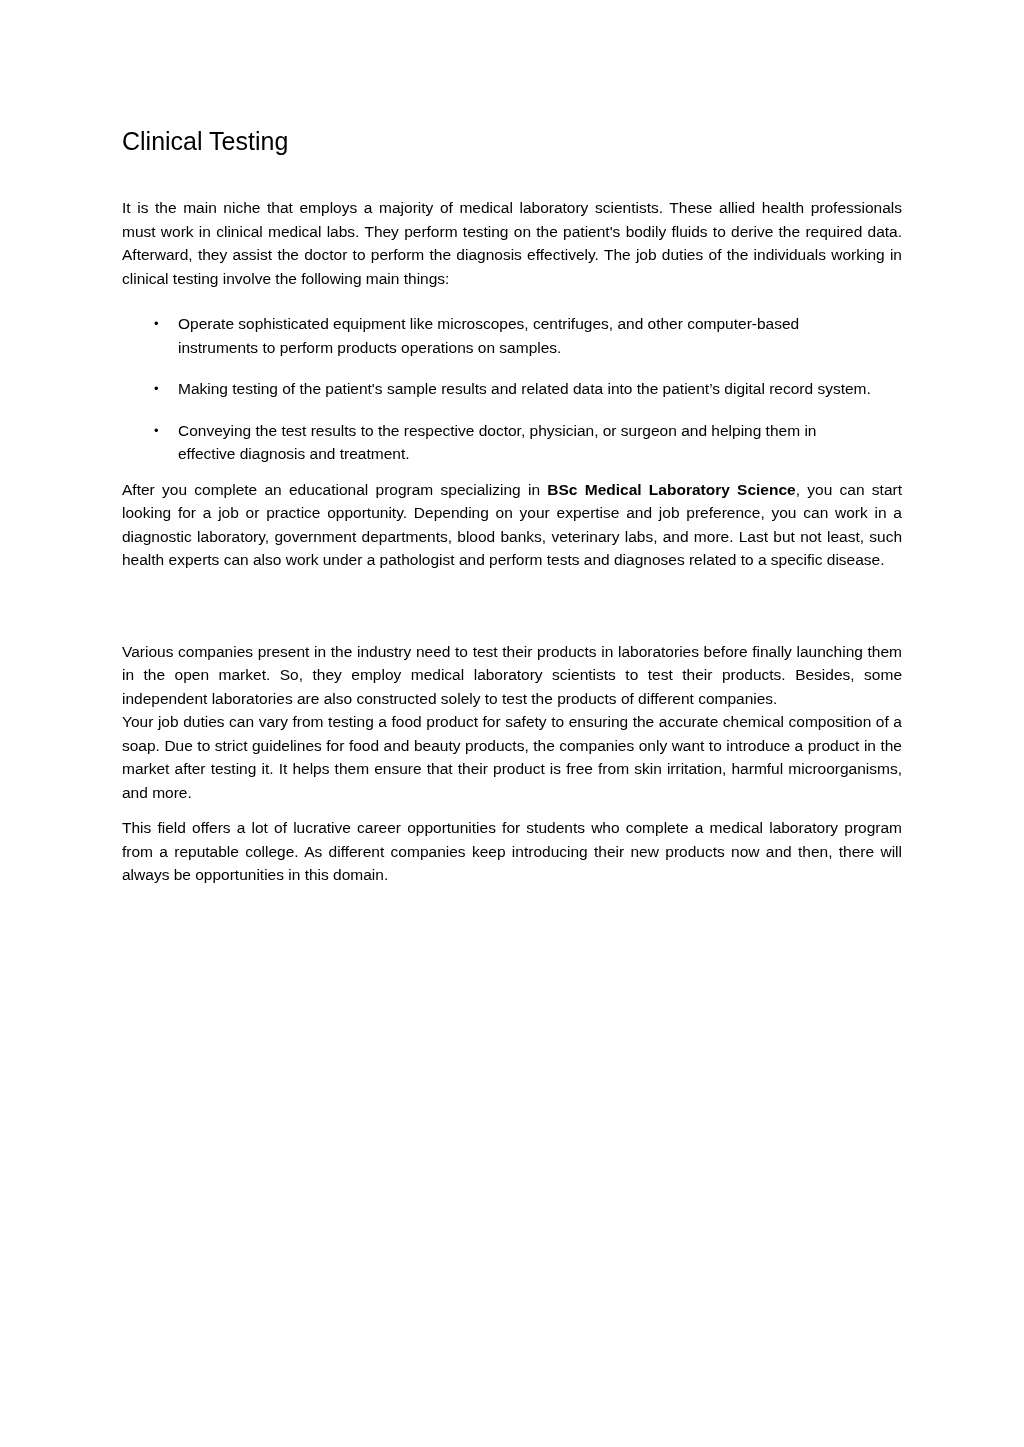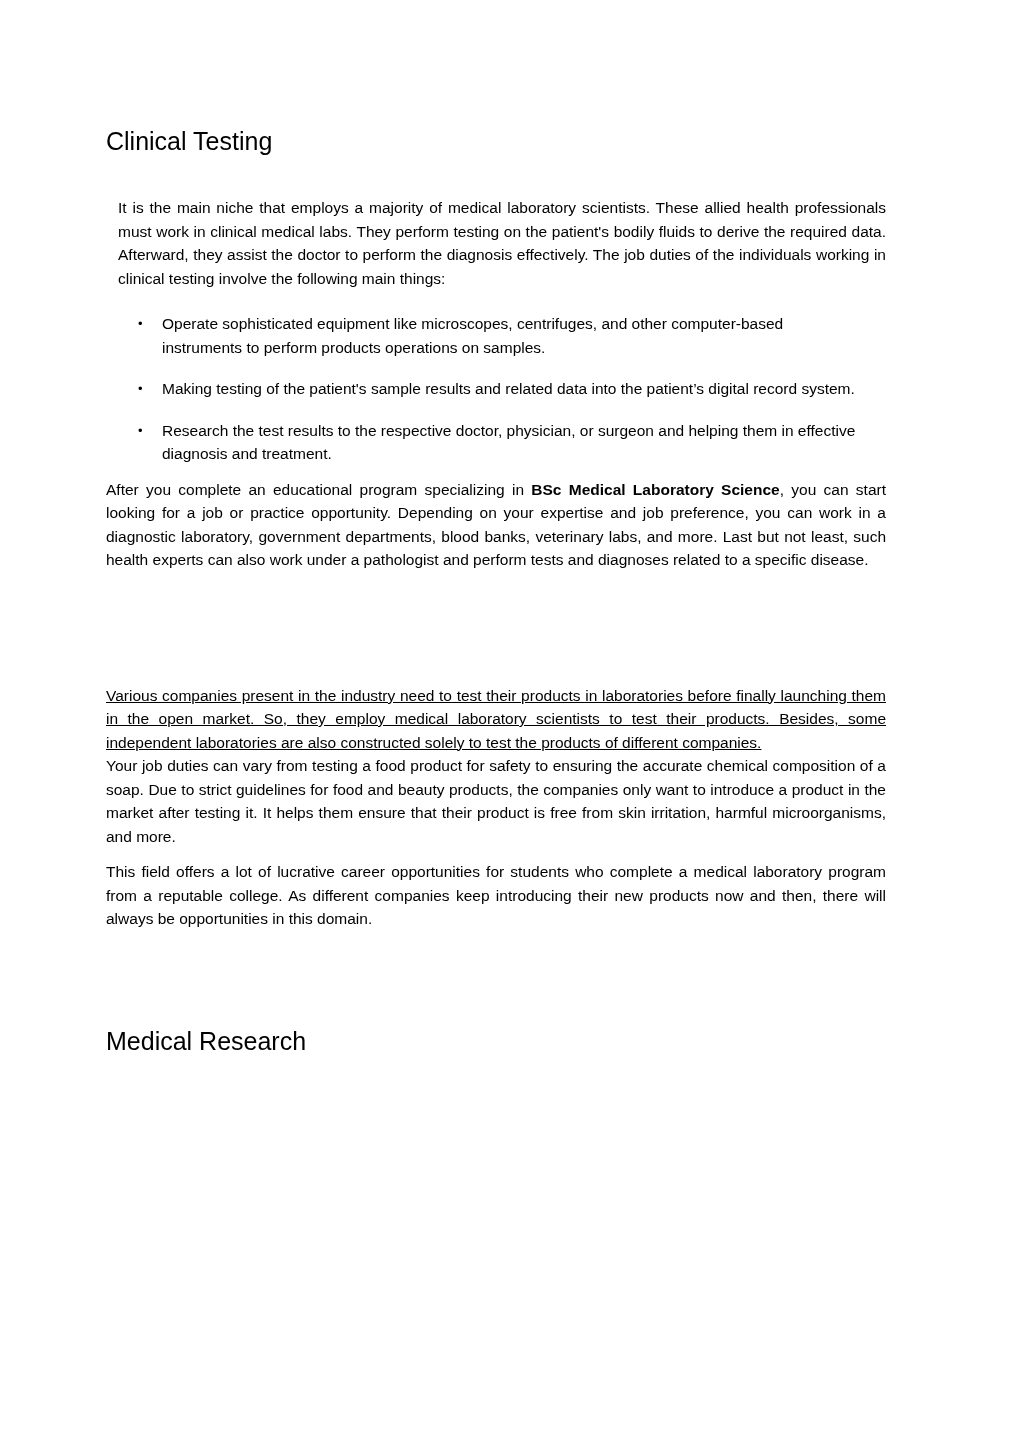--- a/index.html
+++ b/index.html
@@ -11,44 +11,44 @@
     position: relative;
     width: 1024px;
     height: 1447px;
     background: #ffffff;
     overflow: hidden;
     font-family: "Liberation Sans", sans-serif;
     color: #000000;
   }
   .content {
     position: absolute;
-    left: 106px;
+    left: 122px;
     top: 0;
     width: 780px;
   }
   h2.doc-heading {
     font-size: 25px;
     font-weight: 400;
     line-height: 30px;
     margin: 0;
     color: #000000;
   }
   #heading-clinical { margin-top: 126px; }
   #heading-product  { margin-top: 28px; }
   #heading-medical  { margin-top: 95px; }
   p.doc-para {
     font-size: 15.5px;
     line-height: 23.5px;
     text-align: justify;
     margin: 0;
     color: #000000;
   }
-  #para-intro      { margin-top: 40px; margin-left: 12px; }
+  #para-intro      { margin-top: 40px; }
   #para-after      { margin-top: 12px; }
-  #para-various    { margin-top: 112px; text-decoration: underline; }
+  #para-various    { margin-top: 68px; }
   #para-yourjob    { }
   #para-thisfield  { margin-top: 12px; }
   #para-research   { margin-top: 38px; }
   ul.doc-bullets {
     list-style: none;
     margin: 22px 0 0 0;
     padding: 0 0 0 32px;
   }
   ul.doc-bullets li {
     display: flex;
@@ -88,30 +88,29 @@
       <li>
         <span class="bullet-marker">•</span>
         <span class="bullet-text">Operate sophisticated equipment like microscopes, centrifuges, and other computer-based instruments to perform products operations on samples.</span>
       </li>
       <li>
         <span class="bullet-marker">•</span>
         <span class="bullet-text">Making testing of the patient's sample results and related data into the patient’s digital record system.</span>
       </li>
       <li>
         <span class="bullet-marker">•</span>
-        <span class="bullet-text">Research the test results to the respective doctor, physician, or surgeon and helping them in effective diagnosis and treatment.</span>
+        <span class="bullet-text">Conveying the test results to the respective doctor, physician, or surgeon and helping them in effective diagnosis and treatment.</span>
       </li>
     </ul>
 
     <p class="doc-para" id="para-after"><span>After you complete an educational program specializing in </span><span class="bold-inline">BSc Medical Laboratory Science</span><span>, you can start looking for a job or practice opportunity. Depending on your expertise and job preference, you can work in a diagnostic laboratory, government departments, blood banks, veterinary labs, and more. Last but not least, such health experts can also work under a pathologist and perform tests and diagnoses related to a specific disease.</span></p>
 
 
     <p class="doc-para" id="para-various">Various companies present in the industry need to test their products in laboratories before finally launching them in the open market. So, they employ medical laboratory scientists to test their products. Besides, some independent laboratories are also constructed solely to test the products of different companies.</p>
 
     <p class="doc-para" id="para-yourjob">Your job duties can vary from testing a food product for safety to ensuring the accurate chemical composition of a soap. Due to strict guidelines for food and beauty products, the companies only want to introduce a product in the market after testing it. It helps them ensure that their product is free from skin irritation, harmful microorganisms, and more.</p>
 
     <p class="doc-para" id="para-thisfield">This field offers a lot of lucrative career opportunities for students who complete a medical laboratory program from a reputable college. As different companies keep introducing their new products now and then, there will always be opportunities in this domain.</p>
 
-    <h2 class="doc-heading" id="heading-medical">Medical Research</h2>
 
 
   </div>
 </div>
 
 </body></html>

